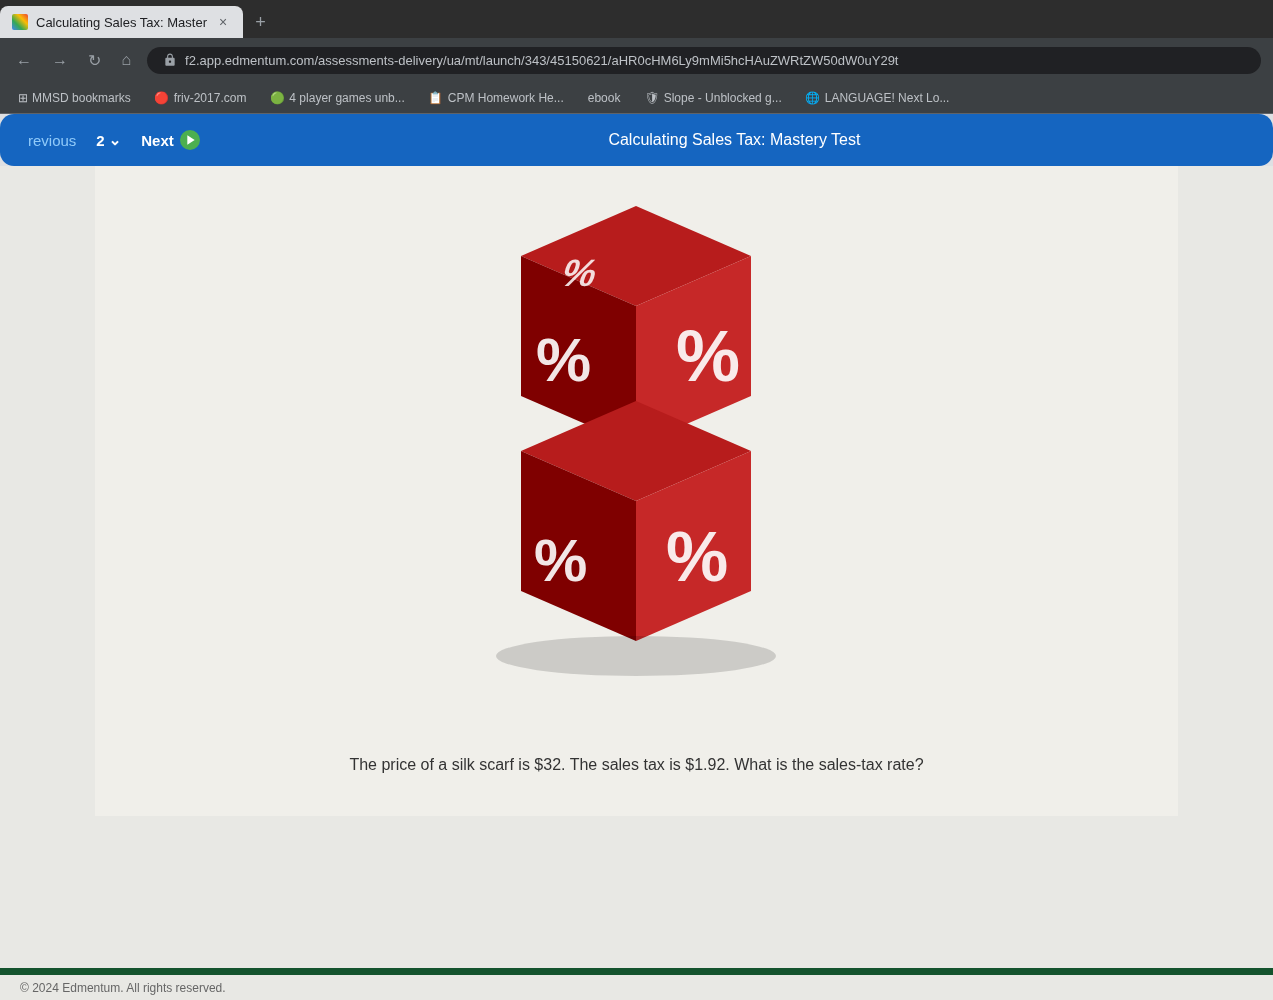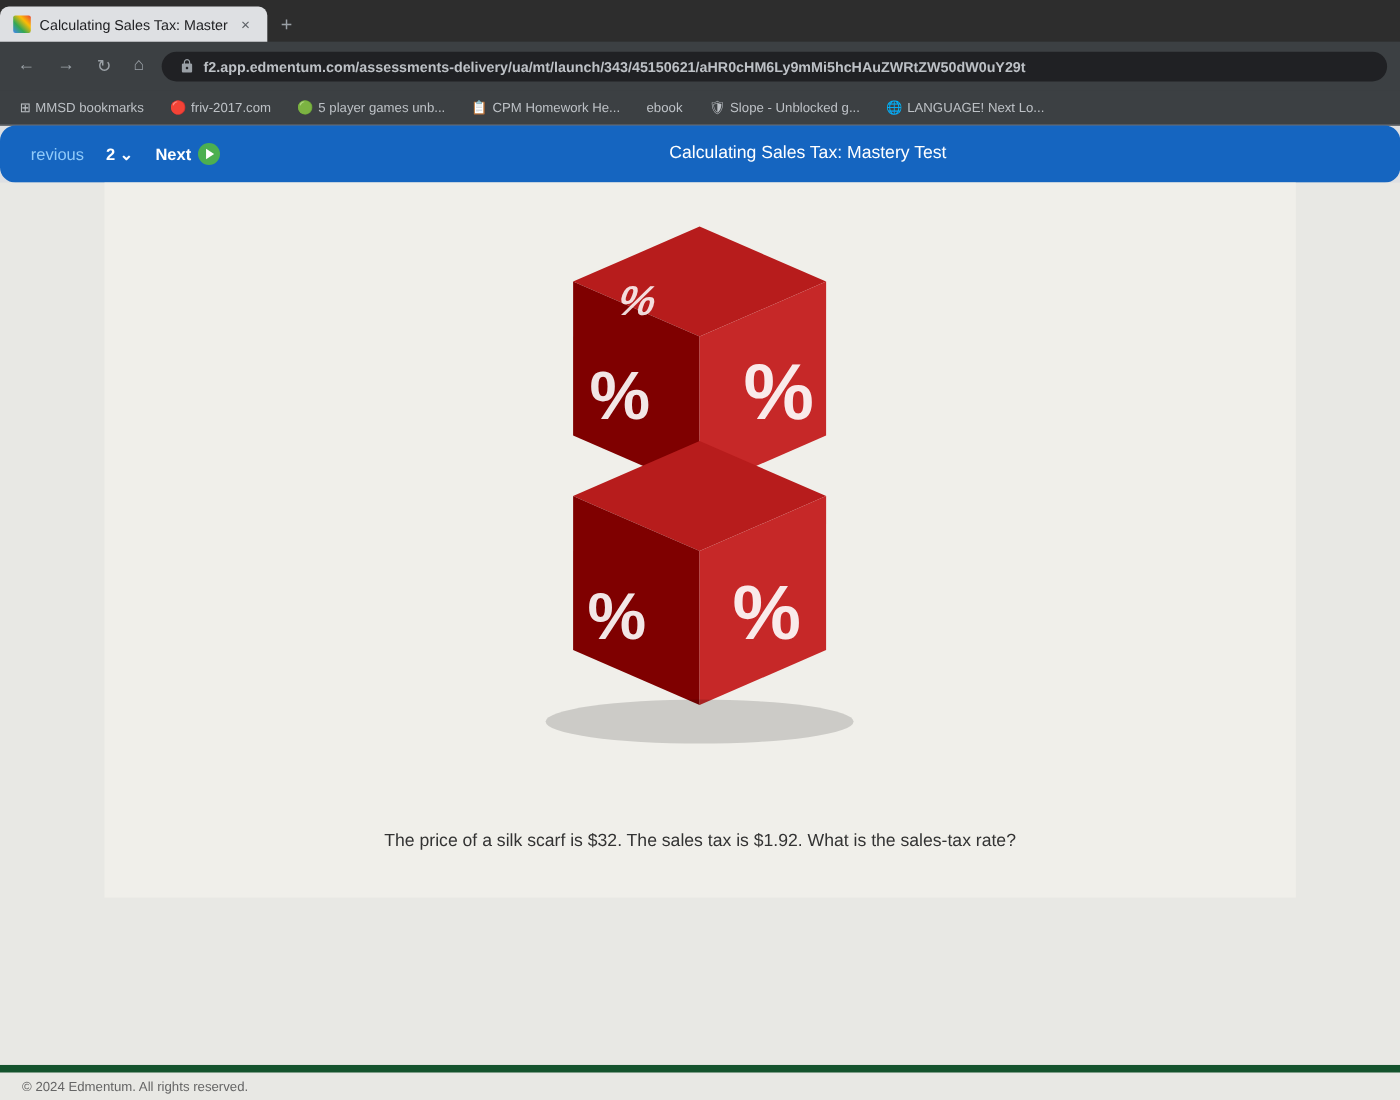--- a/index.html
+++ b/index.html
@@ -70,21 +70,20 @@
     }
 
     .url-box {
       flex: 1;
       background: #202124;
       border-radius: 20px;
       padding: 6px 16px;
       display: flex;
       align-items: center;
       gap: 8px;
-      font-weight: bold;
     }
 
     .url-text {
       color: #bdc1c6;
       font-size: 13px;
       flex: 1;
     }
 
     .bookmarks-bar {
       display: flex;
@@ -257,21 +256,21 @@
     <div class="bookmark-item">
       <span>⊞</span>
       <span>MMSD bookmarks</span>
     </div>
     <div class="bookmark-item">
       <span>🔴</span>
       <span>friv-2017.com</span>
     </div>
     <div class="bookmark-item">
       <span>🟢</span>
-      <span>5 player games unb...</span>
+      <span>4 player games unb...</span>
     </div>
     <div class="bookmark-item">
       <span>📋</span>
       <span>CPM Homework He...</span>
     </div>
     <div class="bookmark-item">
       <span>ebook</span>
     </div>
     <div class="bookmark-item">
       <span>🛡</span>

